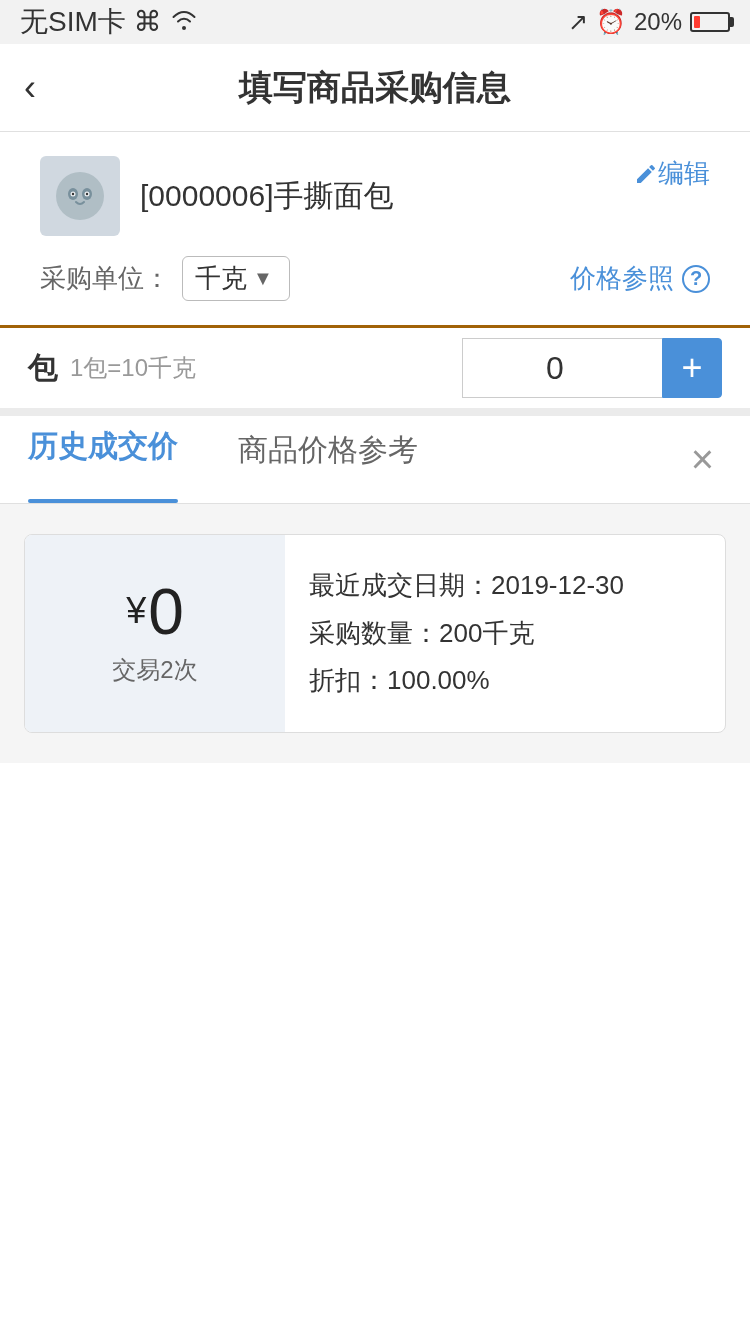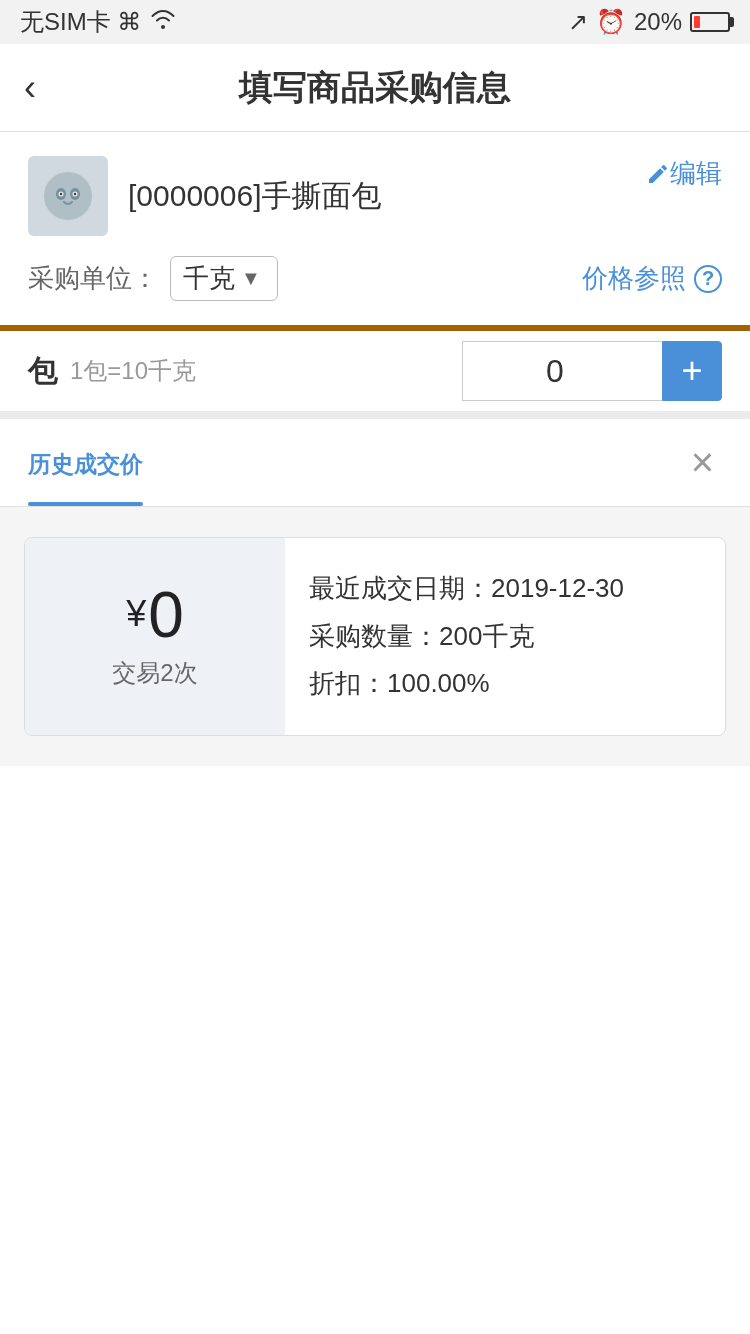--- a/index.html
+++ b/index.html
@@ -22,21 +22,21 @@
       align-items: center;
       justify-content: space-between;
       padding: 0 20px;
       font-size: 26px;
       font-weight: 500;
     }
     .status-left {
       display: flex;
       align-items: center;
       gap: 8px;
-      font-size: 24px;
+      font-size: 28px;
       text-align: center;
     }
     .status-center {
       font-size: 28px;
       font-weight: 500;
     }
     .status-right {
       display: flex;
       align-items: center;
       gap: 8px;
@@ -94,23 +94,23 @@
     }
     .nav-title {
       font-size: 34px;
       font-weight: 600;
       color: #333;
     }
 
     
     .product-card {
       background: #ffffff;
-      padding: 24px 28px;
+      padding: 24px 40px;
       margin-top: 0;
-      border-bottom: 6px solid #a16207;
+      border-bottom: 3px solid #a16207;
     }
     .product-header {
       display: flex;
       align-items: flex-start;
       justify-content: space-between;
       margin-bottom: 20px;
     }
     .product-left {
       display: flex;
       align-items: center;
@@ -261,22 +261,22 @@
     .tab-item {
       display: flex;
       flex-direction: column;
       align-items: center;
       justify-content: flex-end;
       height: 100%;
       padding-bottom: 0;
       cursor: pointer;
     }
     .tab-text {
-      font-size: 23px;
-      padding-bottom: 22px;
+      font-size: 30px;
+      padding-bottom: 32px;
     }
     .tab-item.active .tab-text {
       color: #4a90d9;
       font-weight: 600;
     }
     .tab-item.inactive .tab-text {
       color: #666;
     }
     .tab-underline {
       height: 4px;
@@ -436,20 +436,24 @@
     <div class="qty-plus">+</div>
   </div>
 </div>
 
 <div class="tabs-container">
   <div class="tabs-row">
     <div class="tab-item active">
       <span class="tab-text">历史成交价</span>
       <div class="tab-underline"></div>
     </div>
+    <div class="tab-item inactive">
+      <span class="tab-text">商品价格参考</span>
+
+    </div>
   </div>
   <div class="close-btn">×</div>
 </div>
 
 <div class="price-card">
   <div class="price-card-left">
     <div class="price-amount">
       <span class="price-yuan">¥</span>
       <span class="price-num">0</span>
     </div>

